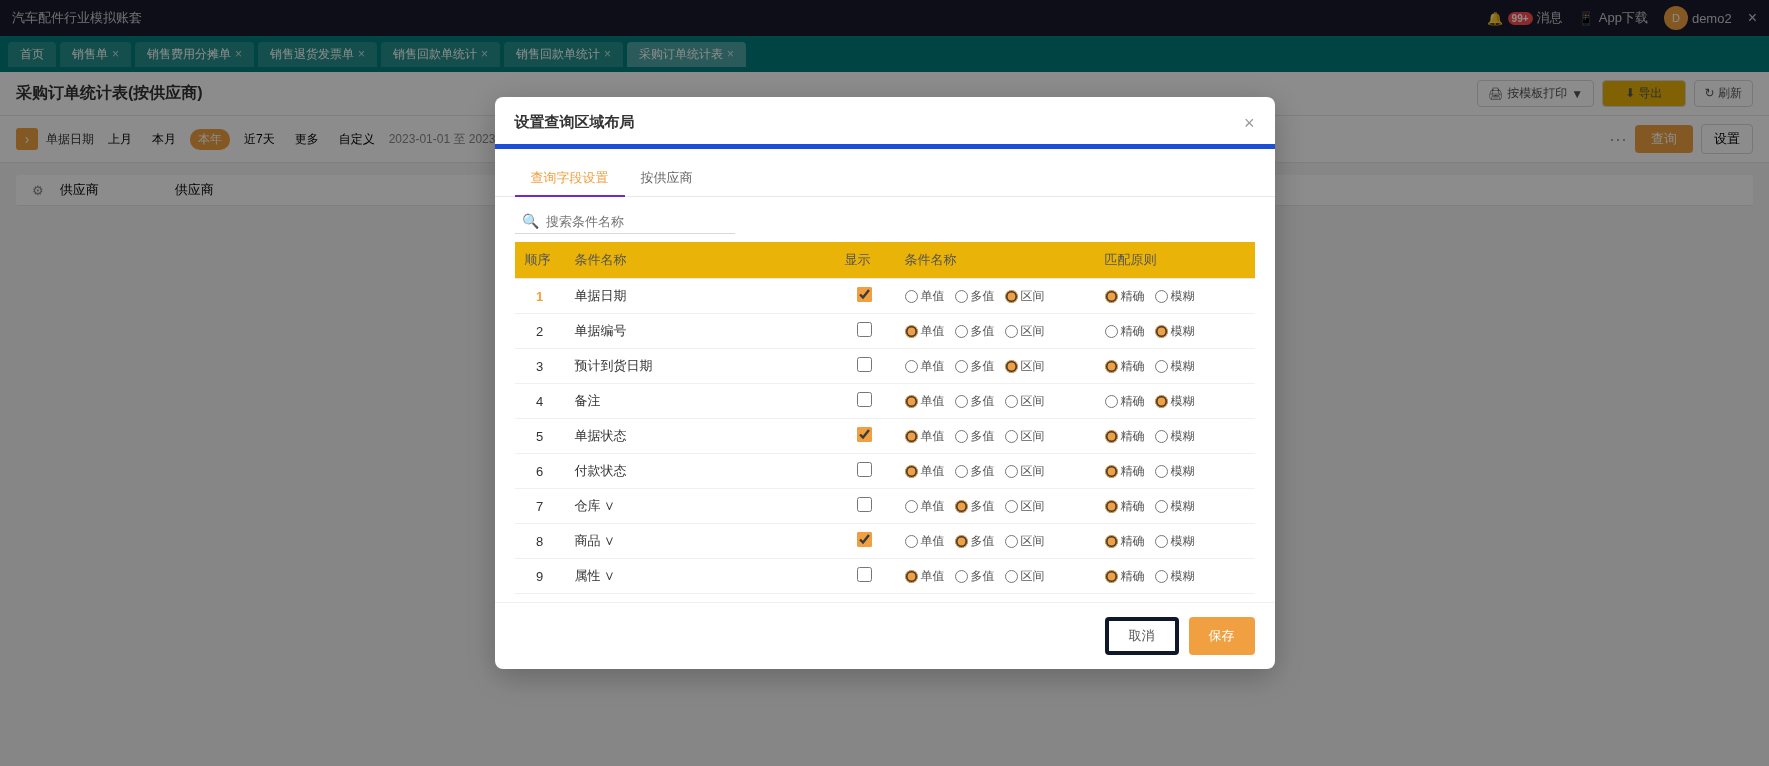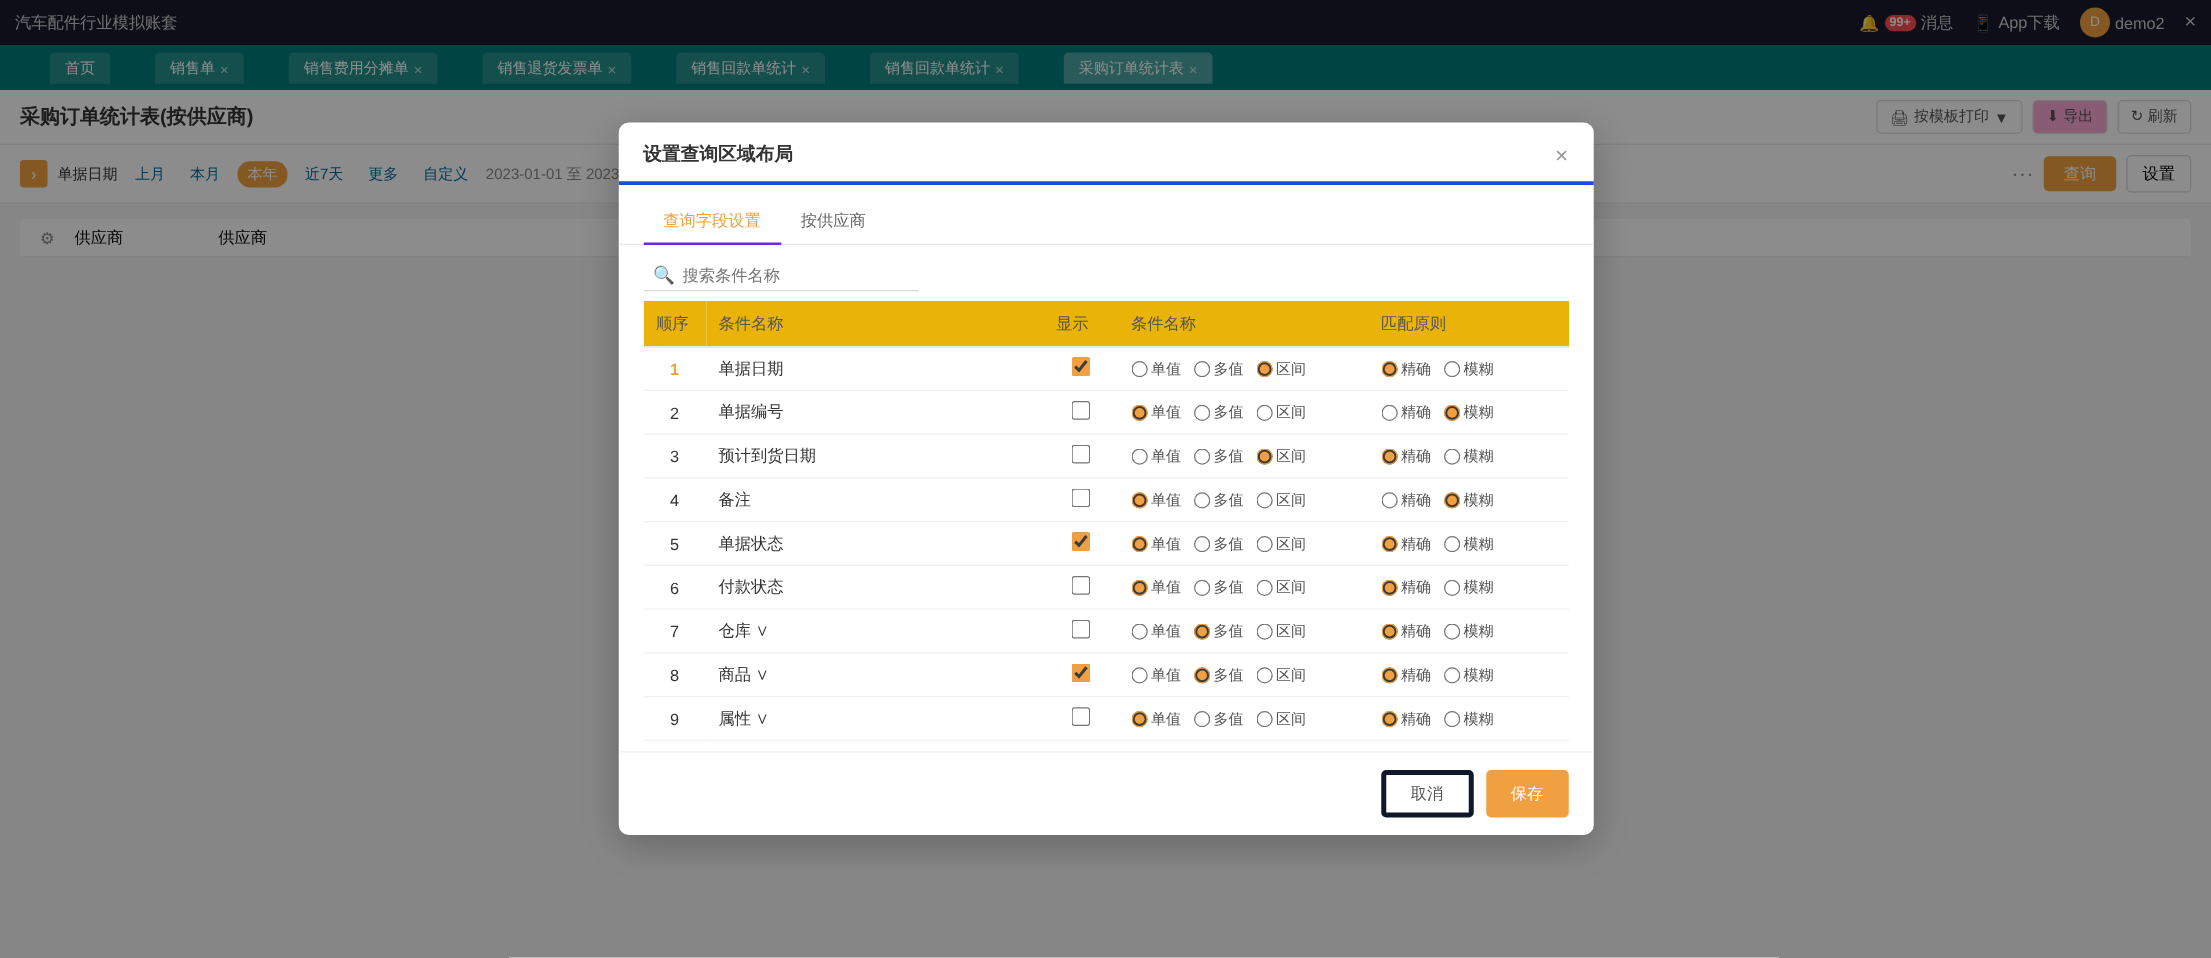--- a/index.html
+++ b/index.html
@@ -39,24 +39,23 @@
       gap: 4px;
     }
     .tab-item {
       background: rgba(255,255,255,0.15);
       color: white;
       padding: 4px 12px;
       border-radius: 4px 4px 0 0;
       font-size: 12px;
       cursor: pointer;
       display: flex;
-      align-items: flex-end;
+      align-items: center;
       gap: 4px;
       white-space: nowrap;
-      margin-left: 32px;
     }
     .tab-item.active { background: rgba(255,255,255,0.3); }
     .tab-close { font-size: 12px; opacity: 0.7; }
 
     
     .page-area {
       background: #f5f5f5;
       min-height: calc(766px - 72px);
       position: relative;
     }
@@ -65,35 +64,35 @@
       background: white;
       padding: 8px 16px;
       display: flex;
       align-items: center;
       justify-content: space-between;
       border-bottom: 1px solid #e8e8e8;
     }
     .page-title { font-size: 16px; font-weight: bold; color: #333; }
     .header-actions { display: flex; align-items: center; gap: 8px; }
     .btn-print { background: white; border: 1px solid #d9d9d9; padding: 4px 10px; border-radius: 4px; cursor: pointer; display: flex; align-items: center; gap: 4px; font-size: 12px; color: #555; }
-    .btn-export { background: #f9a8d4; border: 1px solid #d9d9d9; padding: 4px 10px; border-radius: 4px; cursor: pointer; font-size: 12px; color: #555; }
+    .btn-export { background: #eab308; border: 1px solid #d9d9d9; padding: 4px 22px; border-radius: 4px; cursor: pointer; font-size: 12px; color: #555; }
     .btn-refresh { background: white; border: 1px solid #d9d9d9; padding: 4px 10px; border-radius: 4px; cursor: pointer; font-size: 12px; color: #555; }
 
     
     .filter-bar {
       background: white;
       padding: 8px 16px;
       display: flex;
       align-items: center;
       gap: 8px;
       border-bottom: 1px solid #e8e8e8;
     }
     .filter-toggle { background: #f0a040; color: white; border: none; width: 22px; height: 22px; border-radius: 3px; cursor: pointer; font-size: 14px; }
     .date-label { font-size: 12px; color: #333; }
-    .date-btn { font-size: 12px; color: #0369a1; cursor: pointer; padding: 2px 6px; border-radius: 3px; }
+    .date-btn { font-size: 12px; color: #000000; cursor: pointer; padding: 2px 6px; border-radius: 3px; }
     .date-btn.active { background: #f0a040; color: white; border-radius: 10px; padding: 2px 8px; }
     .date-range { font-size: 12px; color: #888; }
     .btn-query { background: #f0a040; color: white; border: none; padding: 5px 16px; border-radius: 4px; cursor: pointer; font-size: 13px; }
     .btn-setting { background: white; border: 1px solid #d9d9d9; padding: 5px 12px; border-radius: 4px; cursor: pointer; font-size: 13px; }
 
     
     .table-header {
       background: white;
       padding: 6px 16px;
       display: flex;
@@ -121,21 +120,21 @@
       max-height: 640px;
       box-shadow: 0 8px 32px rgba(0,0,0,0.25);
       display: flex;
       flex-direction: column;
     }
     .dialog-header {
       display: flex;
       align-items: center;
       justify-content: space-between;
       padding: 16px 20px 12px 20px;
-      border-bottom: 3px solid #1d4ed8;
+      border-bottom: 5px solid #1d4ed8;
     }
     .dialog-title { font-size: 15px; font-weight: bold; color: #333; }
     .dialog-close { cursor: pointer; color: #999; font-size: 18px; line-height: 1; }
 
     
     .dialog-tabs {
       display: flex;
       padding: 12px 20px 0 20px;
       gap: 0;
       border-bottom: 1px solid #e8e8e8;

